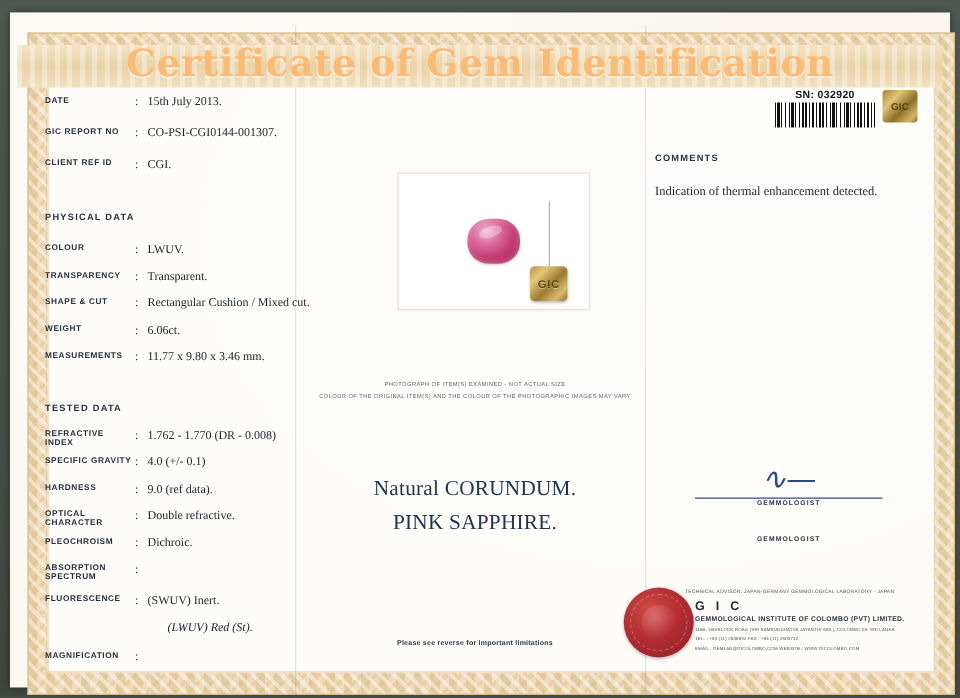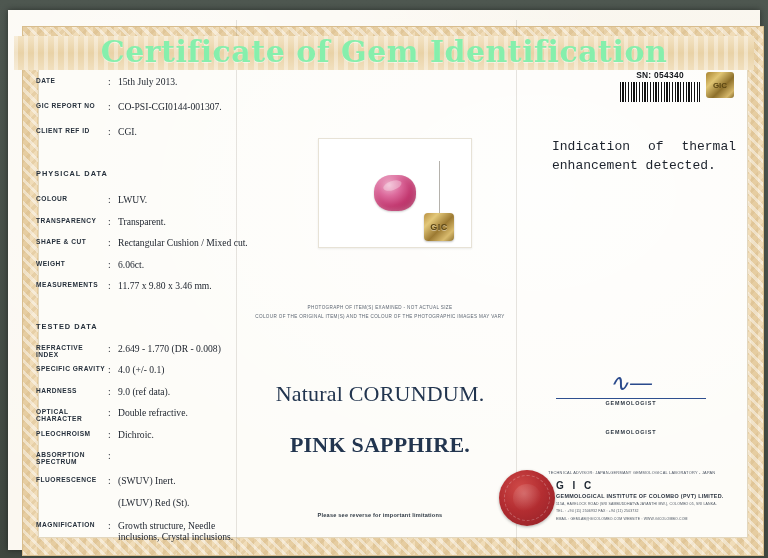--- a/index.html
+++ b/index.html
@@ -63,21 +63,21 @@
     content:"";position:absolute;inset:0;
     background:repeating-linear-gradient(90deg,rgba(255,255,255,.35) 0 4px,transparent 4px 10px);
   }
   .cert-title{
     position:absolute;left:0;top:34px;width:768px;
     text-align:center;
     font-family:"DejaVu Serif",serif;
     font-weight:700;
     font-size:30px;
     letter-spacing:.5px;
-    color:#86efac;
+    color:#fdba74;
     z-index:6;
     text-shadow:0 1px 0 rgba(255,255,255,.5);
   }
   
   .lbl{
     font-family:"Liberation Sans",sans-serif;
     font-size:6.6px;
     letter-spacing:.5px;
     color:#26303c;
     text-transform:uppercase;
@@ -136,24 +136,24 @@
   }
   .photo-caption{
     position:absolute;left:255px;top:304px;width:250px;text-align:center;
     font-family:"Liberation Sans",sans-serif;
     font-size:4.6px;letter-spacing:.35px;color:#5d6672;text-transform:uppercase;
     line-height:1.9;
   }
   .ident{
     position:absolute;left:250px;width:260px;text-align:center;
     font-family:"Liberation Serif",serif;
-    color:#22354f;font-size:22px;letter-spacing:.2px;
+    color:#22354f;font-size:17px;letter-spacing:.2px;
   }
   #ident-1{top:381px;}
-  #ident-2{top:432px;font-weight:bold;}
+  #ident-2{top:408px;}
   .bottom-note{
     position:absolute;left:255px;top:512px;width:250px;text-align:center;
     font-family:"Liberation Sans",sans-serif;font-size:5.6px;font-weight:600;
     color:#2f3944;letter-spacing:.2px;
   }
   
   .sn-wrap{position:absolute;left:620px;top:70px;width:80px;text-align:center;}
   .sn-text{
     font-family:"Liberation Sans",sans-serif;font-size:8.4px;font-weight:700;
     color:#12151a;letter-spacing:.3px;
@@ -167,22 +167,22 @@
   .holo-sn{
     position:absolute;left:706px;top:72px;width:28px;height:26px;border-radius:3px;
     background:linear-gradient(135deg,#a8832f 0%,#e0c574 30%,#8d6f2a 60%,#d5b76a 85%,#836827 100%);
     display:flex;align-items:center;justify-content:center;
   }
   .holo-sn span{
     font-family:"Liberation Sans",sans-serif;font-size:8px;font-weight:700;color:#5a4512;
   }
   #comments{position:absolute;left:524px;top:122px;width:212px;}
   .comment-p{
-    font-family:Liberation Mono, monospace;font-size:13px;color:#1c222c;
-    text-align:justify;line-height:1.45;margin-top:9px;margin-left:28px;
+    font-family:Liberation Serif, serif;font-size:10px;color:#1c222c;
+    text-align:justify;line-height:1.45;margin-top:9px;
   }
   .sig-block{position:absolute;width:150px;text-align:center;}
   #sig-1{left:556px;top:368px;}
   #sig-2{left:556px;top:428px;}
   .sig-line{border-bottom:1px solid #2e4f8f;height:30px;position:relative;}
   .sig-mark{
     position:absolute;left:0;bottom:-2px;width:100%;height:34px;
     color:#2a4a8c;font-family:"DejaVu Serif",serif;font-size:24px;
     font-style:italic;line-height:34px;
   }
@@ -279,21 +279,21 @@
     </div>
     <div class="row" style="top: 204px; left: 0px; width: 215px;">
       <div class="k lbl" style="flex: 0 0 72px; width: 72px;">Measurements</div>
       <div class="c val">:</div>
       <div class="v val">11.77 x 9.80 x 3.46 mm.</div>
     </div>
     <div class="section-head" style="position: absolute; top: 245.5px;">Tested data</div>
     <div class="row" style="top: 266.5px; left: 0px; width: 215px;">
       <div class="k lbl" style="flex: 0 0 72px; width: 72px;">Refractive Index</div>
       <div class="c val">:</div>
-      <div class="v val">2.649 - 1.770 (DR - 0.008)</div>
+      <div class="v val">1.762 - 1.770 (DR - 0.008)</div>
     </div>
     <div class="row" style="top: 288px; left: 0px; width: 215px;">
       <div class="k lbl" style="flex: 0 0 72px; width: 72px;">Specific Gravity</div>
       <div class="c val">:</div>
       <div class="v val">4.0 (+/- 0.1)</div>
     </div>
     <div class="row" style="top: 309.5px; left: 0px; width: 215px;">
       <div class="k lbl" style="flex: 0 0 72px; width: 72px;">Hardness</div>
       <div class="c val">:</div>
       <div class="v val">9.0 (ref data).</div>
@@ -310,34 +310,33 @@
     </div>
     <div class="row" style="top: 374px; left: 0px; width: 215px;">
       <div class="k lbl" style="flex: 0 0 72px; width: 72px;">Absorption Spectrum</div>
       <div class="c val">:</div>
     </div>
     <div class="row" style="top: 399px; left: 0px; width: 215px;">
       <div class="k lbl" style="flex: 0 0 72px; width: 72px;">Fluorescence</div>
       <div class="c val">:</div>
       <div class="v val">(SWUV)    Inert.</div>
     </div>
-    <div class="row" style="top: 420.5px; left: 0px; width: 215px;">
+    <div class="row" style="top: 420.5px; left: 16px; width: 215px; font-style: italic;">
       <div class="k lbl" style="flex: 0 0 72px; width: 72px;"></div>
       <div class="c val"></div>
       <div class="v val">(LWUV)    Red (St).</div>
     </div>
     <div class="row" style="top: 443.5px; left: 0px; width: 215px;">
       <div class="k lbl" style="flex: 0 0 72px; width: 72px;">Magnification</div>
       <div class="c val">:</div>
-      <div class="v val">Growth structure, Needle inclusions, Crystal inclusions.</div>
     </div>
   </div>
 
 <div class="sn-wrap">
-  <div class="sn-text">SN: 054340</div>
+  <div class="sn-text">SN: 032920</div>
   <div class="barcode"></div>
 </div>
 <div class="holo-sn">
   <span>GIC</span>
 </div>
 
 <div class="photo-box">
   <div class="gem"></div>
 </div>
 <div class="holo">
@@ -347,20 +346,21 @@
   <div>Photograph of item(s) examined - not actual size</div>
   <div>Colour of the original item(s) and the colour of the photographic images may vary</div>
 </div>
 
 <div class="ident" id="ident-1">Natural CORUNDUM.</div>
 <div class="ident" id="ident-2">PINK SAPPHIRE.</div>
 
 <div class="bottom-note">Please see reverse for important limitations</div>
 
 <div id="comments">
+  <div class="section-head">Comments</div>
   <div id="comments-body">
       <div class="comment-p" style="margin-top: 16px;">Indication of thermal enhancement detected.</div>
     </div>
 </div>
 
 <div class="sig-block" id="sig-1">
   <div class="sig-line">
     <div class="sig-mark">∿—</div>
   </div>
   <div class="sig-cap">Gemmologist</div>

